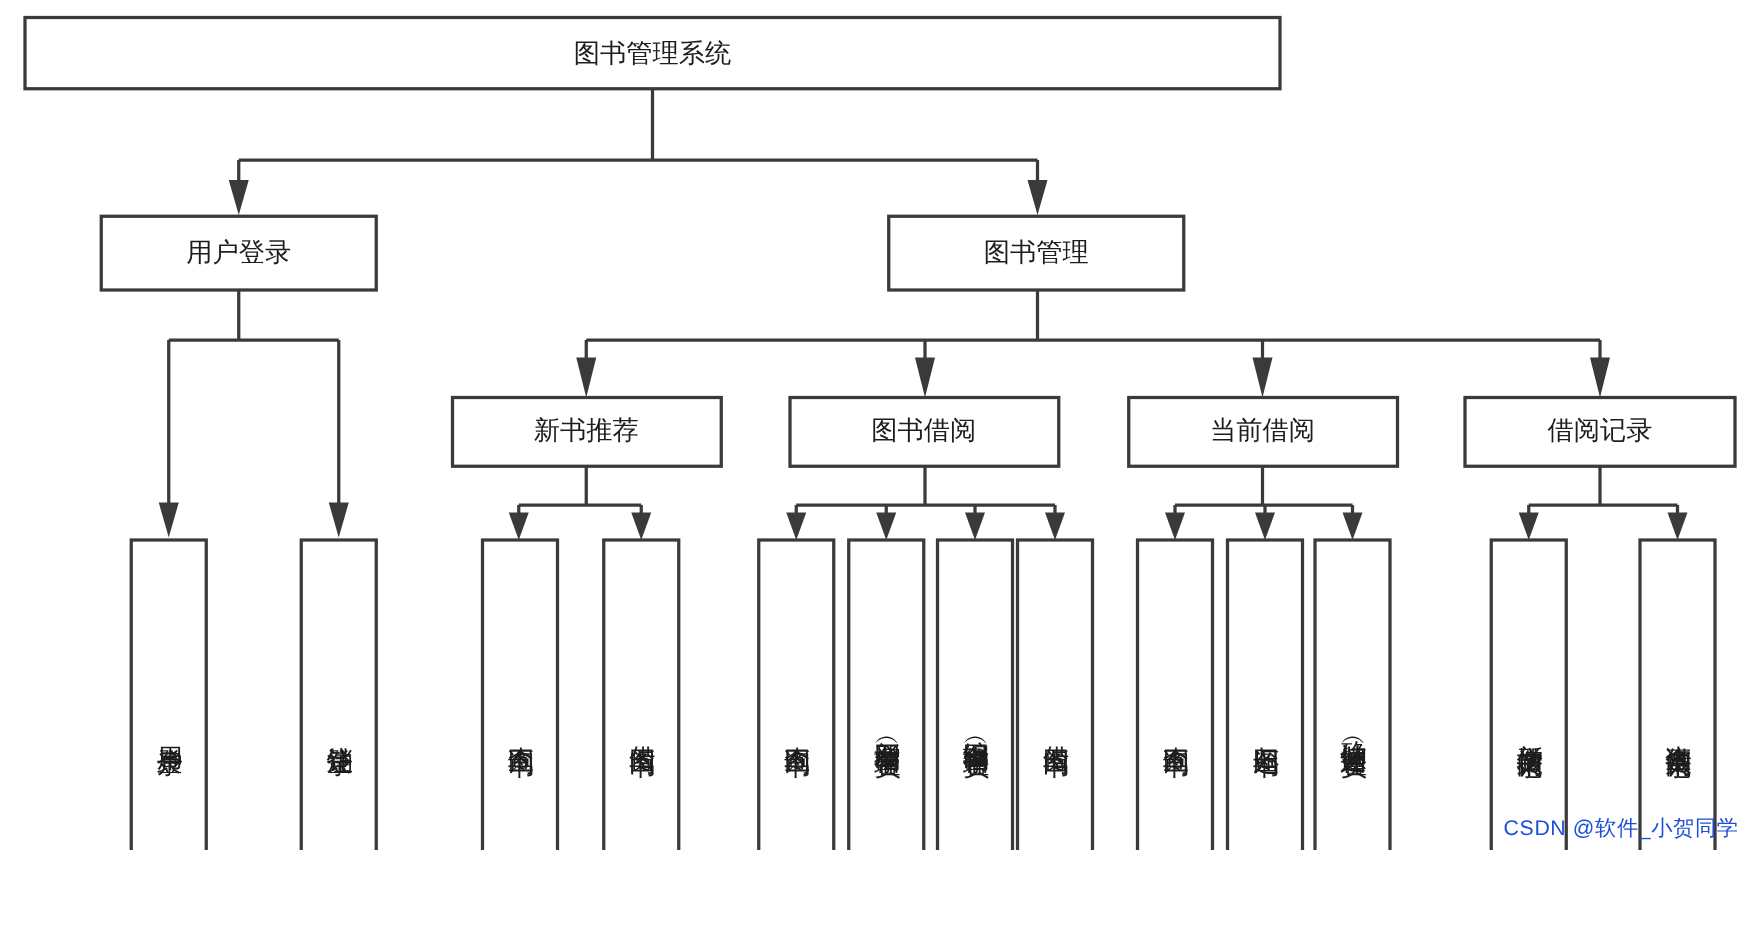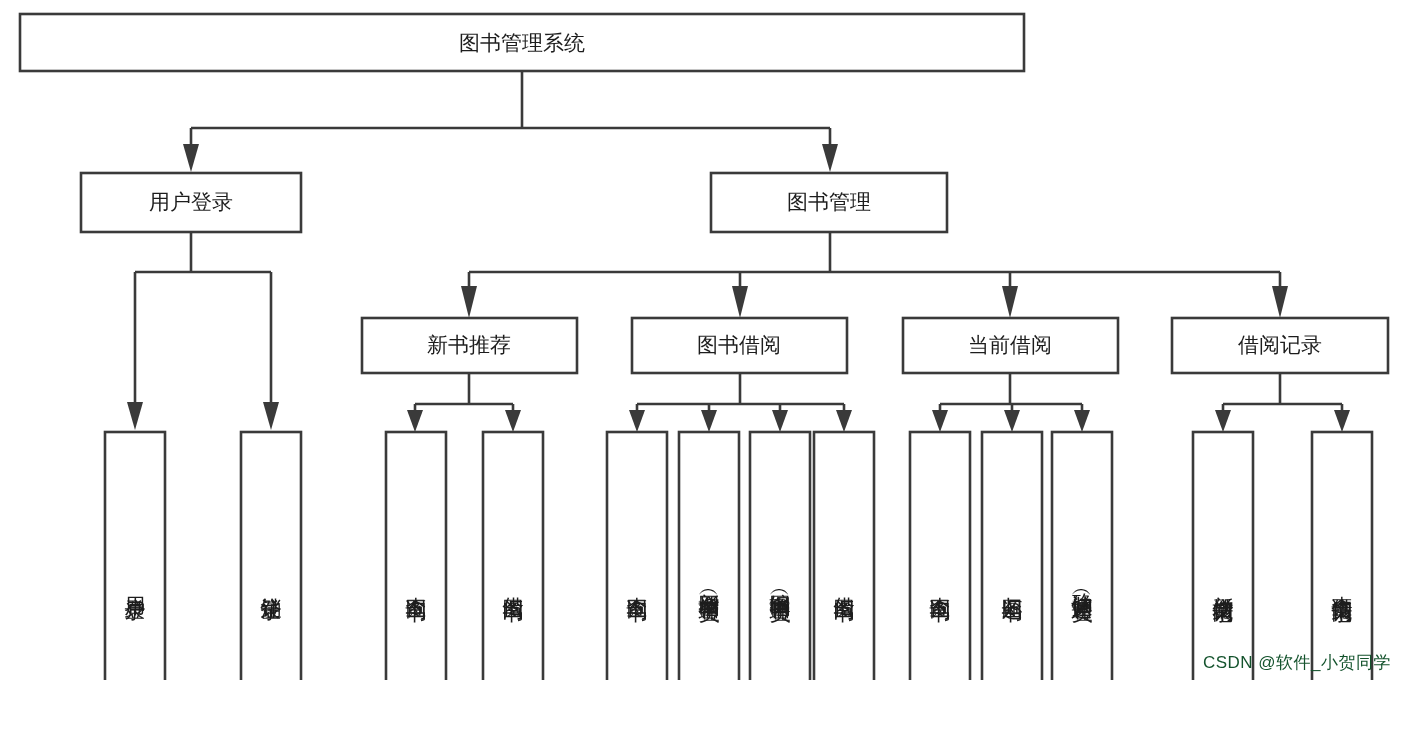--- a/index.html
+++ b/index.html
@@ -60,21 +60,21 @@
     letter-spacing: 1.5px;
     pointer-events: none;
     white-space: nowrap;
   }
   #watermark {
     position: absolute;
     right: 14px;
     bottom: 6px;
     font-family: "Liberation Sans", "DejaVu Sans", sans-serif;
     font-size: 17px;
-    color: #14532d;
+    color: #1d4ed8;
     letter-spacing: 0.5px;
     user-select: none;
   }
 </style>
 </head>
 <body>
 
 <div id="diagram-root">
 
   <svg id="tree-svg" viewBox="0 0 1405 747">

